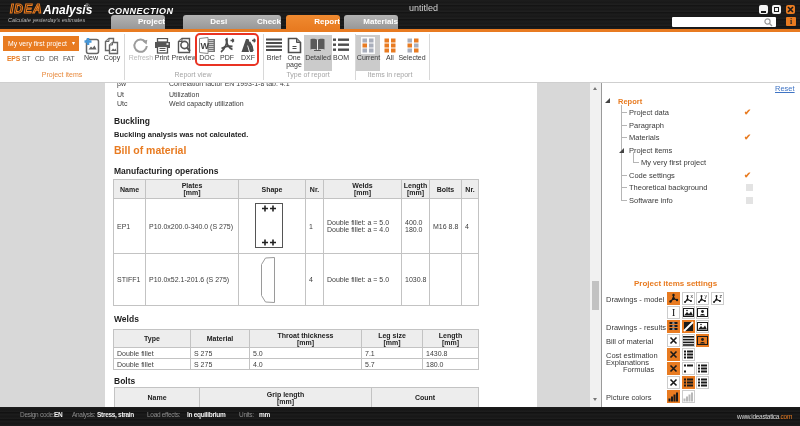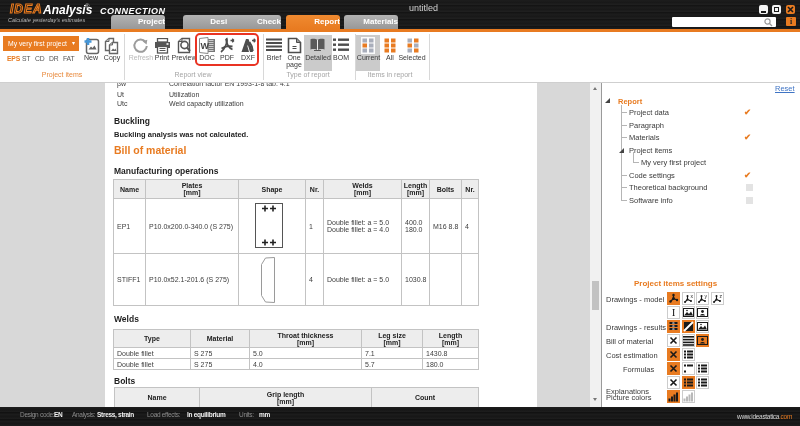--- a/index.html
+++ b/index.html
@@ -8,21 +8,21 @@
 .abs { position:absolute; }
 
 #header { left:0; top:0; width:800px; height:29px;
   background:
    repeating-linear-gradient(180deg,#222 0px,#161616 1px,#1f1f1f 2px,#121212 3px,#262626 4px,#181818 5px,#101010 6px,#212121 7px);
 }
 #orangeband { left:0; top:29px; width:800px; height:3px; background:#e87b21; }
 #logo-idea { left:10px; top:2px; font-size:12px; font-style:italic; font-weight:bold; color:#2a1a0a; -webkit-text-stroke:1px #e87b21; letter-spacing:1px; }
 #logo-statica { left:43px; top:2.5px; font-size:12px; font-style:italic; font-weight:bold; color:#fff; }
 #logo-reg { left:85px; top:3px; font-size:6px; color:#ddd; }
-#logo-conn { left:100px; top:6px; font-size:9px; font-style:italic; font-weight:bold; color:#fff; letter-spacing:0.5px; }
+#logo-conn { left:108px; top:6px; font-size:9px; font-style:italic; font-weight:bold; color:#fff; letter-spacing:0.5px; }
 #tagline { left:8px; top:17px; font-size:5.5px; font-style:italic; color:#b8b8b8; }
 #untitled { left:409px; top:3px; font-size:9px; color:#cfcfcf; }
 
 .winbtn { top:5px; width:9px; height:9px; border-radius:2px; background:#f2f2f2; }
 #btnmin { left:759px; }
 #btnmax { left:772px; }
 #btnclose { left:786px; background:#e87b21; }
 #searchbox { left:672px; top:17px; width:104px; height:10px; background:#fff; border-radius:1px; }
 #btninfo { left:786px; top:17px; width:10px; height:9px; background:#e87b21; border-radius:1px;
   color:#222; font-size:8px; font-weight:bold; text-align:center; line-height:9px; font-family:"Liberation Serif",serif;}
@@ -402,21 +402,21 @@
 <div class="check" style="left:744px; top:170px;">✔</div>
 <div class="ucheck" style="left:746px; top:184px;"></div>
 <div class="ucheck" style="left:746px; top:196.5px;"></div>
 
 <div class="pis" style="left:606px; top:279px;">Project items settings</div>
 <div class="slabel" style="left:606px; top:295px;">Drawings - model</div>
 <div class="slabel" style="left:606px; top:323px;">Drawings - results</div>
 <div class="slabel" style="left:606px; top:337px;">Bill of material</div>
 <div class="slabel" style="left:606px; top:351px;">Cost estimation</div>
 <div class="slabel" style="left:606px; top:365px;padding-left:17px;">Formulas</div>
-<div class="slabel" style="left:606px; top:387px;">Explanations</div>
+<div class="slabel" style="left:606px; top:358px;">Explanations</div>
 <div class="slabel" style="left:606px; top:393px;">Picture colors</div>
 
 <div class="sbtn on" style="left:667px; top:292px;">
     <svg width="11" height="11" style="position:absolute;left:0;top:0">
       <g stroke="#1a1a1a" stroke-width="1.3" fill="#1a1a1a">
         <path d="M5.5 5.5 L2.5 8.5 M5.5 5.5 L9 7 M5.5 5.5 L5.5 2" fill="none"></path>
         <circle cx="5.5" cy="5.5" r="1.5" stroke="none"></circle>
         <circle cx="2.5" cy="8.5" r="1.2" stroke="none"></circle>
         <circle cx="9" cy="7" r="1.2" stroke="none"></circle>
         <circle cx="5.5" cy="2" r="1.2" stroke="none"></circle>

